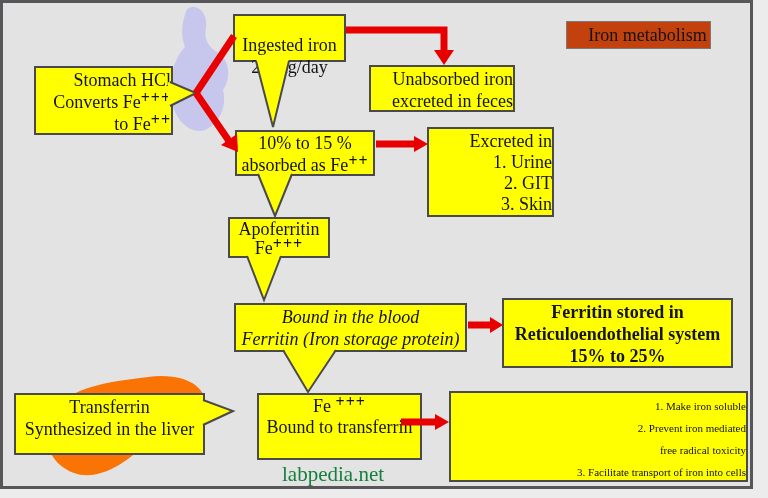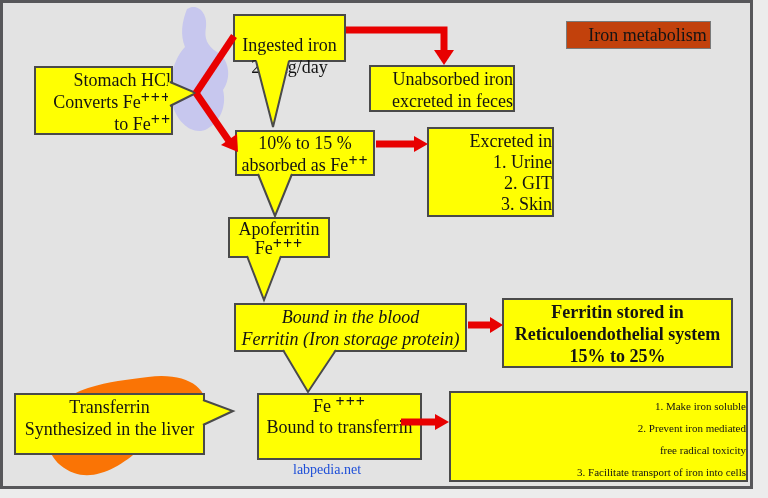--- a/index.html
+++ b/index.html
@@ -44,23 +44,23 @@
   }
   #box-title{
     background:#c2410c;
     border:1px solid #7a7a7a;
     padding-top:2px;
     padding-left:18px;
   }
   .left{text-align:right;}
   #watermark{
     position:absolute;
-    left:293px;top:462px;
-    font-size:14px;
-    color:#1d4ed8;
+    left:282px;top:462px;
+    font-size:21px;
+    color:#15803d;
   }
 </style>
 </head>
 <body>
 
 <div id="canvas">
 
   <div id="frame"></div>
 
   <svg class="lay" viewBox="0 0 768 498">

